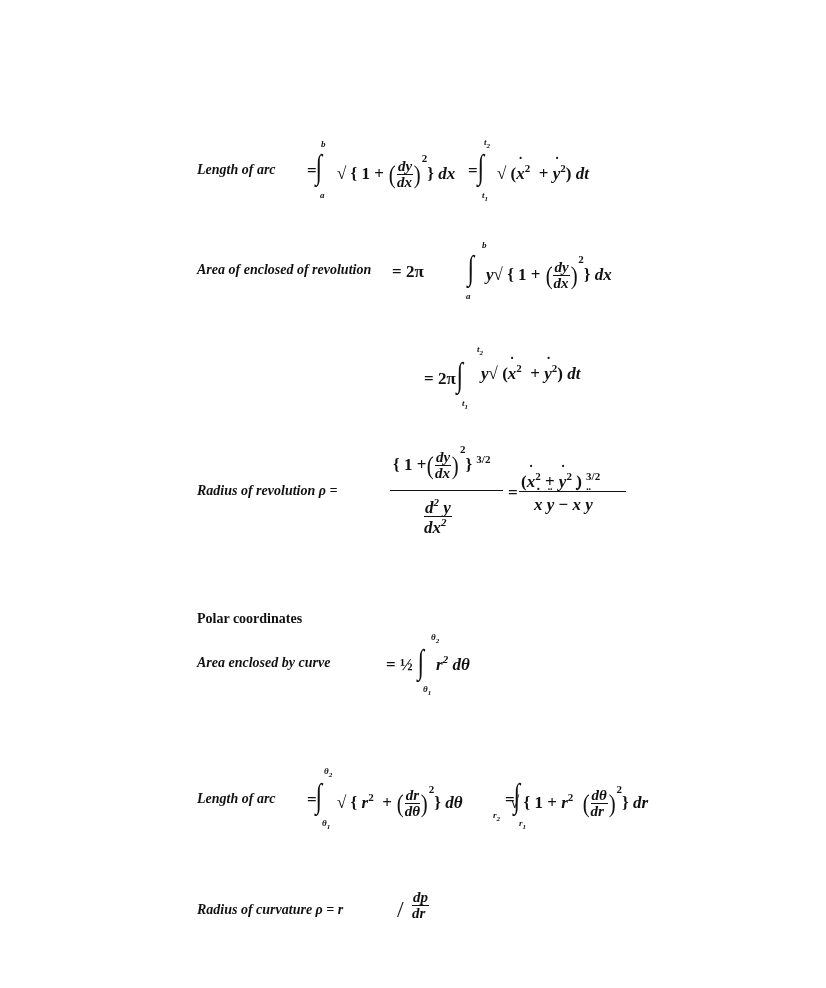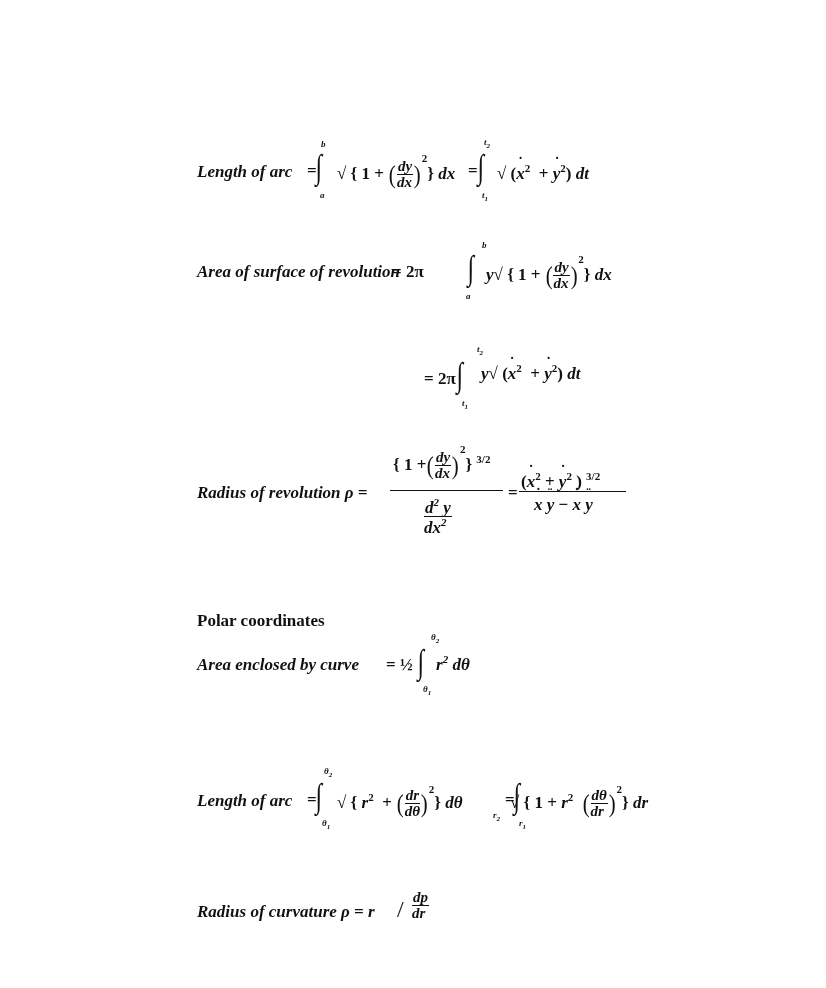--- a/index.html
+++ b/index.html
@@ -4,36 +4,36 @@
 <style>
   html, body { margin: 0; padding: 0; background: #ffffff; }
   body {
     width: 826px; height: 988px; position: relative; overflow: hidden;
     font-family: "Liberation Serif", "DejaVu Serif", serif;
     color: #111;
     font-weight: bold;
   }
   .abs { position: absolute; white-space: nowrap; }
   .it { font-style: italic; }
-  .lbl { font-style: italic; font-size: 17px; }
+  .lbl { font-style: italic; font-size: 14px; }
   .m { font-size: 17px; }
   .int { position: absolute; font-size: 34px; font-weight: normal; line-height: 1; transform: scaleX(0.7); }
   .lim { position: absolute; font-size: 9px; font-style: italic; }
   .frac { display: inline-block; vertical-align: middle; text-align: left; }
   .frac .num { display: block; border-bottom: 1.5px solid #111; padding: 0 1px; line-height: 1; }
   .frac .den { display: block; line-height: 1.05; }
   .frac.small { font-size: 15px; }
   .paren { font-size: 26px; font-weight: normal; vertical-align: middle; display: inline-block; transform: scaleX(0.8); }
   sup { font-size: 11px; }
   .dot { position: relative; display: inline-block; }
   .dot::before { content: "\02D9"; position: absolute; left: 2px; top: -9px; font-size: 14px; font-style: normal; }
   .ddot { position: relative; display: inline-block; }
   .ddot::before { content: "\00A8"; position: absolute; left: 1px; top: -9px; font-size: 14px; font-style: normal; }
   .bar { border-top: 1.5px solid #111; position: absolute; }
-  .heading { font-size: 17px; font-weight: bold; font-style: normal; }
+  .heading { font-size: 14px; font-weight: bold; font-style: normal; }
 </style>
 </head>
 <body>
 
 <div>
   <span class="abs lbl" style="left:197px; top:162px;">Length of arc</span>
   <span class="abs m" style="left:307px; top:161px;">=</span>
   <span class="int" style="left:314px; top:150px;">∫</span>
   <span class="lim" style="left:321px; top:139px;">b</span>
   <span class="lim" style="left:320px; top:190px;">a</span>
@@ -43,21 +43,21 @@
   <span class="abs m" style="left:468px; top:161px;">=</span>
   <span class="int" style="left:476px; top:150px;">∫</span>
   <span class="lim" style="left:484px; top:137px;">t<sub style="font-size:7px">2</sub></span>
   <span class="lim" style="left:482px; top:190px;">t<sub style="font-size:7px">1</sub></span>
   <span class="abs m" style="left:497px; top:162px;">
     √ (<span class="it dot">x</span><sup>2</sup> &nbsp;+ <span class="it dot">y</span><sup>2</sup>) <span class="it">dt</span>
   </span>
 </div>
 
 <div>
-  <span class="abs lbl" style="left:197px; top:262px;">Area of surface of revolution</span>
+  <span class="abs lbl" style="left:197px; top:262px;">Area of enclosed of revolution</span>
   <span class="abs m" style="left:392px; top:262px;">= 2π</span>
   <span class="int" style="left:466px; top:251px;">∫</span>
   <span class="lim" style="left:482px; top:240px;">b</span>
   <span class="lim" style="left:466px; top:291px;">a</span>
   <span class="abs m" style="left:486px; top:260px;">
     <span class="it">y</span>√ { 1 + <span class="paren">(</span><span class="frac small it"><span class="num">dy</span><span class="den">dx</span></span><span class="paren">)</span><sup style="position:relative;top:-10px">2</sup>} <span class="it">dx</span>
   </span>
 </div>
 
 <div>

